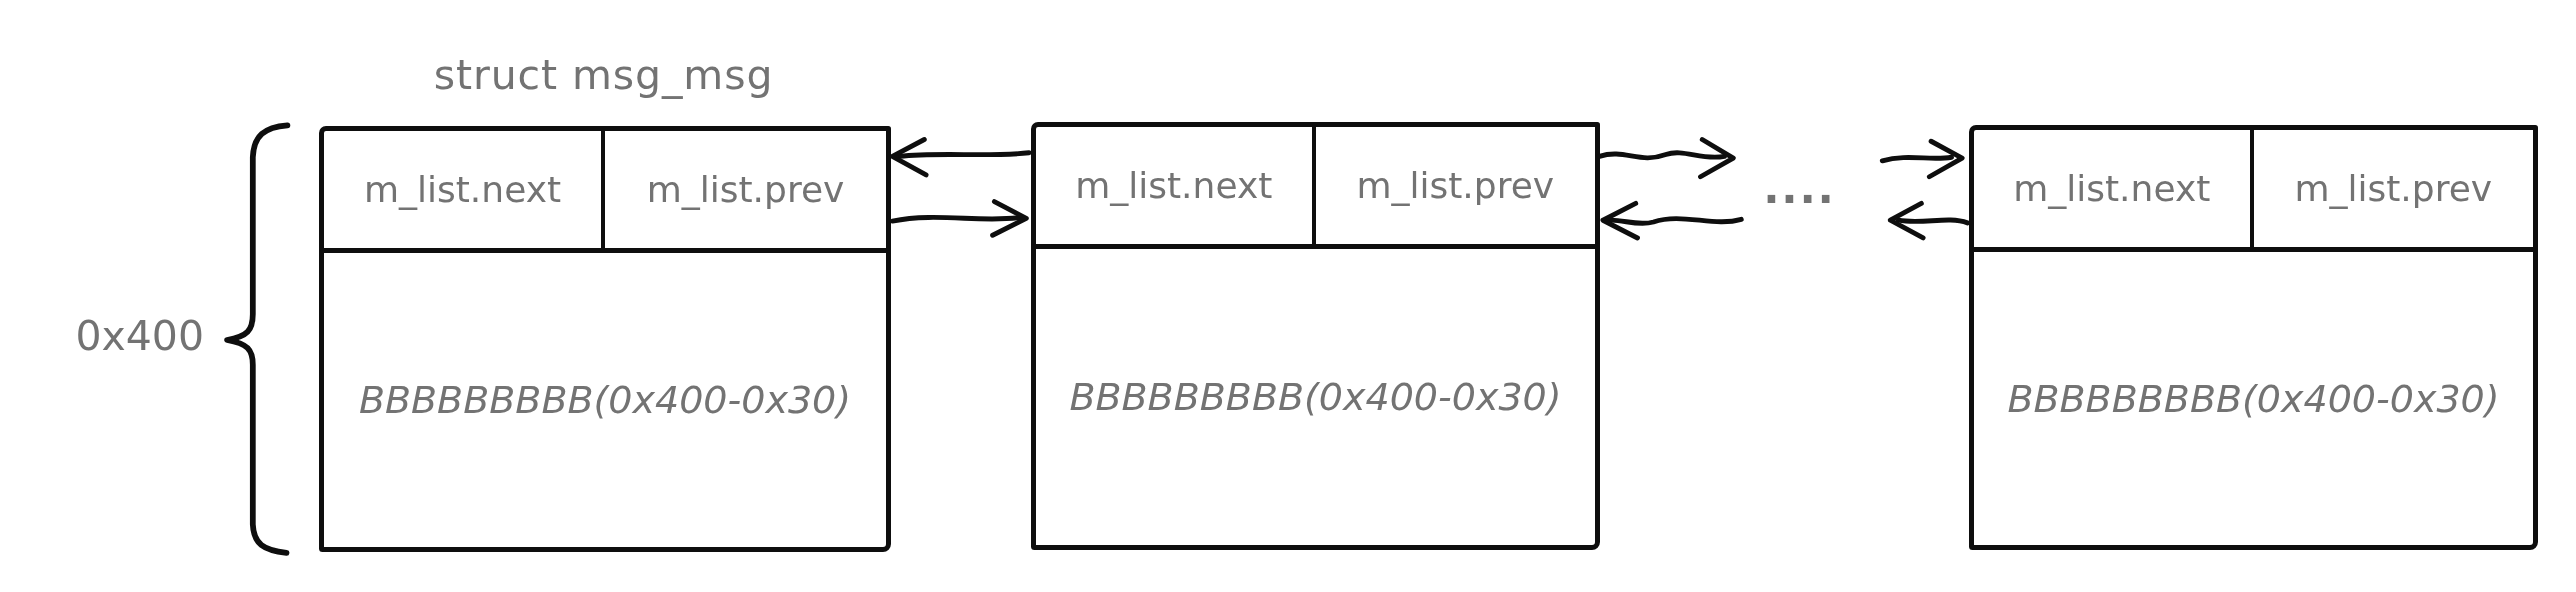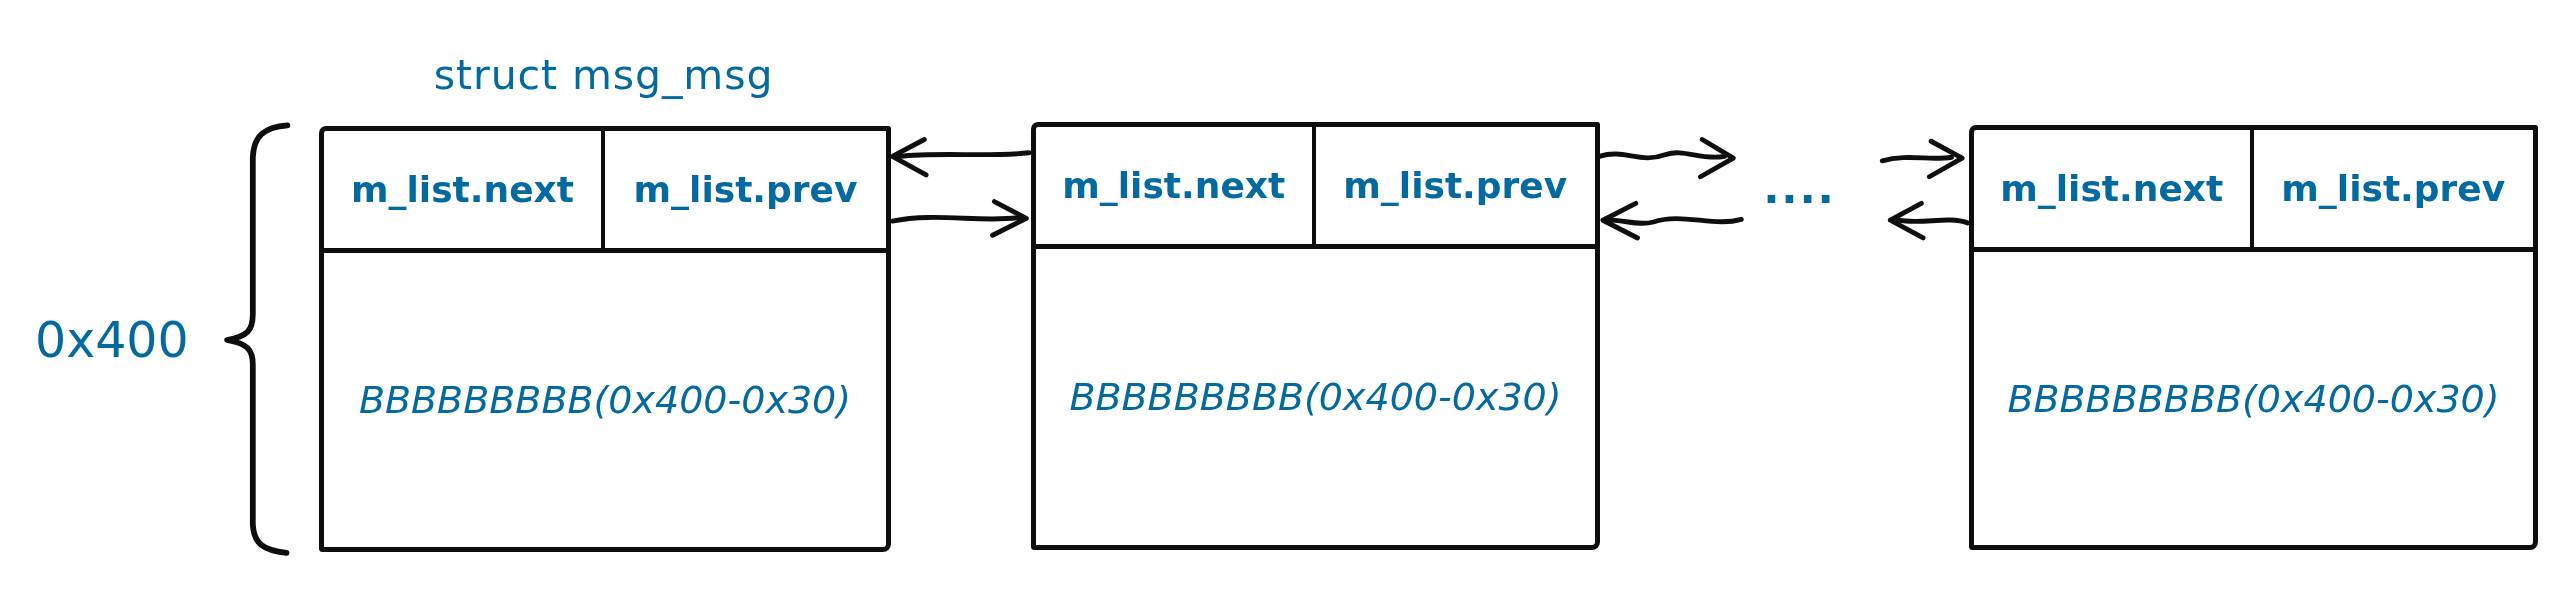--- a/index.html
+++ b/index.html
@@ -6,41 +6,41 @@
     margin: 0;
     padding: 0;
     background: #ffffff;
   }
   .canvas {
     position: relative;
     width: 2576px;
     height: 593px;
     background: #ffffff;
     font-family: "DejaVu Sans", "Liberation Sans", sans-serif;
-    color: #0369a1;
+    color: #737373;
     overflow: hidden;
   }
   .struct-title {
     position: absolute;
     left: 373px;
     top: 51px;
     width: 461px;
     text-align: center;
     font-size: 41px;
     font-weight: 500;
     letter-spacing: 0.9px;
     white-space: nowrap;
   }
   .size-label {
     position: absolute;
     left: 35px;
     top: 312px;
     width: 169px;
-    text-align: left;
-    font-size: 49px;
+    text-align: right;
+    font-size: 41px;
     font-weight: 500;
     white-space: nowrap;
   }
   .brace-svg, .arrows-svg {
     position: absolute;
     left: 0;
     top: 0;
     pointer-events: none;
   }
   .node {
@@ -59,21 +59,21 @@
     display: flex;
     flex-direction: row;
   }
   .cell {
     box-sizing: border-box;
     flex: 1 1 50%;
     display: flex;
     align-items: center;
     justify-content: center;
     font-size: 36px;
-    font-weight: 700;
+    font-weight: 400;
     white-space: nowrap;
   }
   .cell-next {
     border-right: 4.4px solid #0e0e0e;
   }
   .node-body {
     flex: 1 1 auto;
     display: flex;
     align-items: center;
     justify-content: center;

